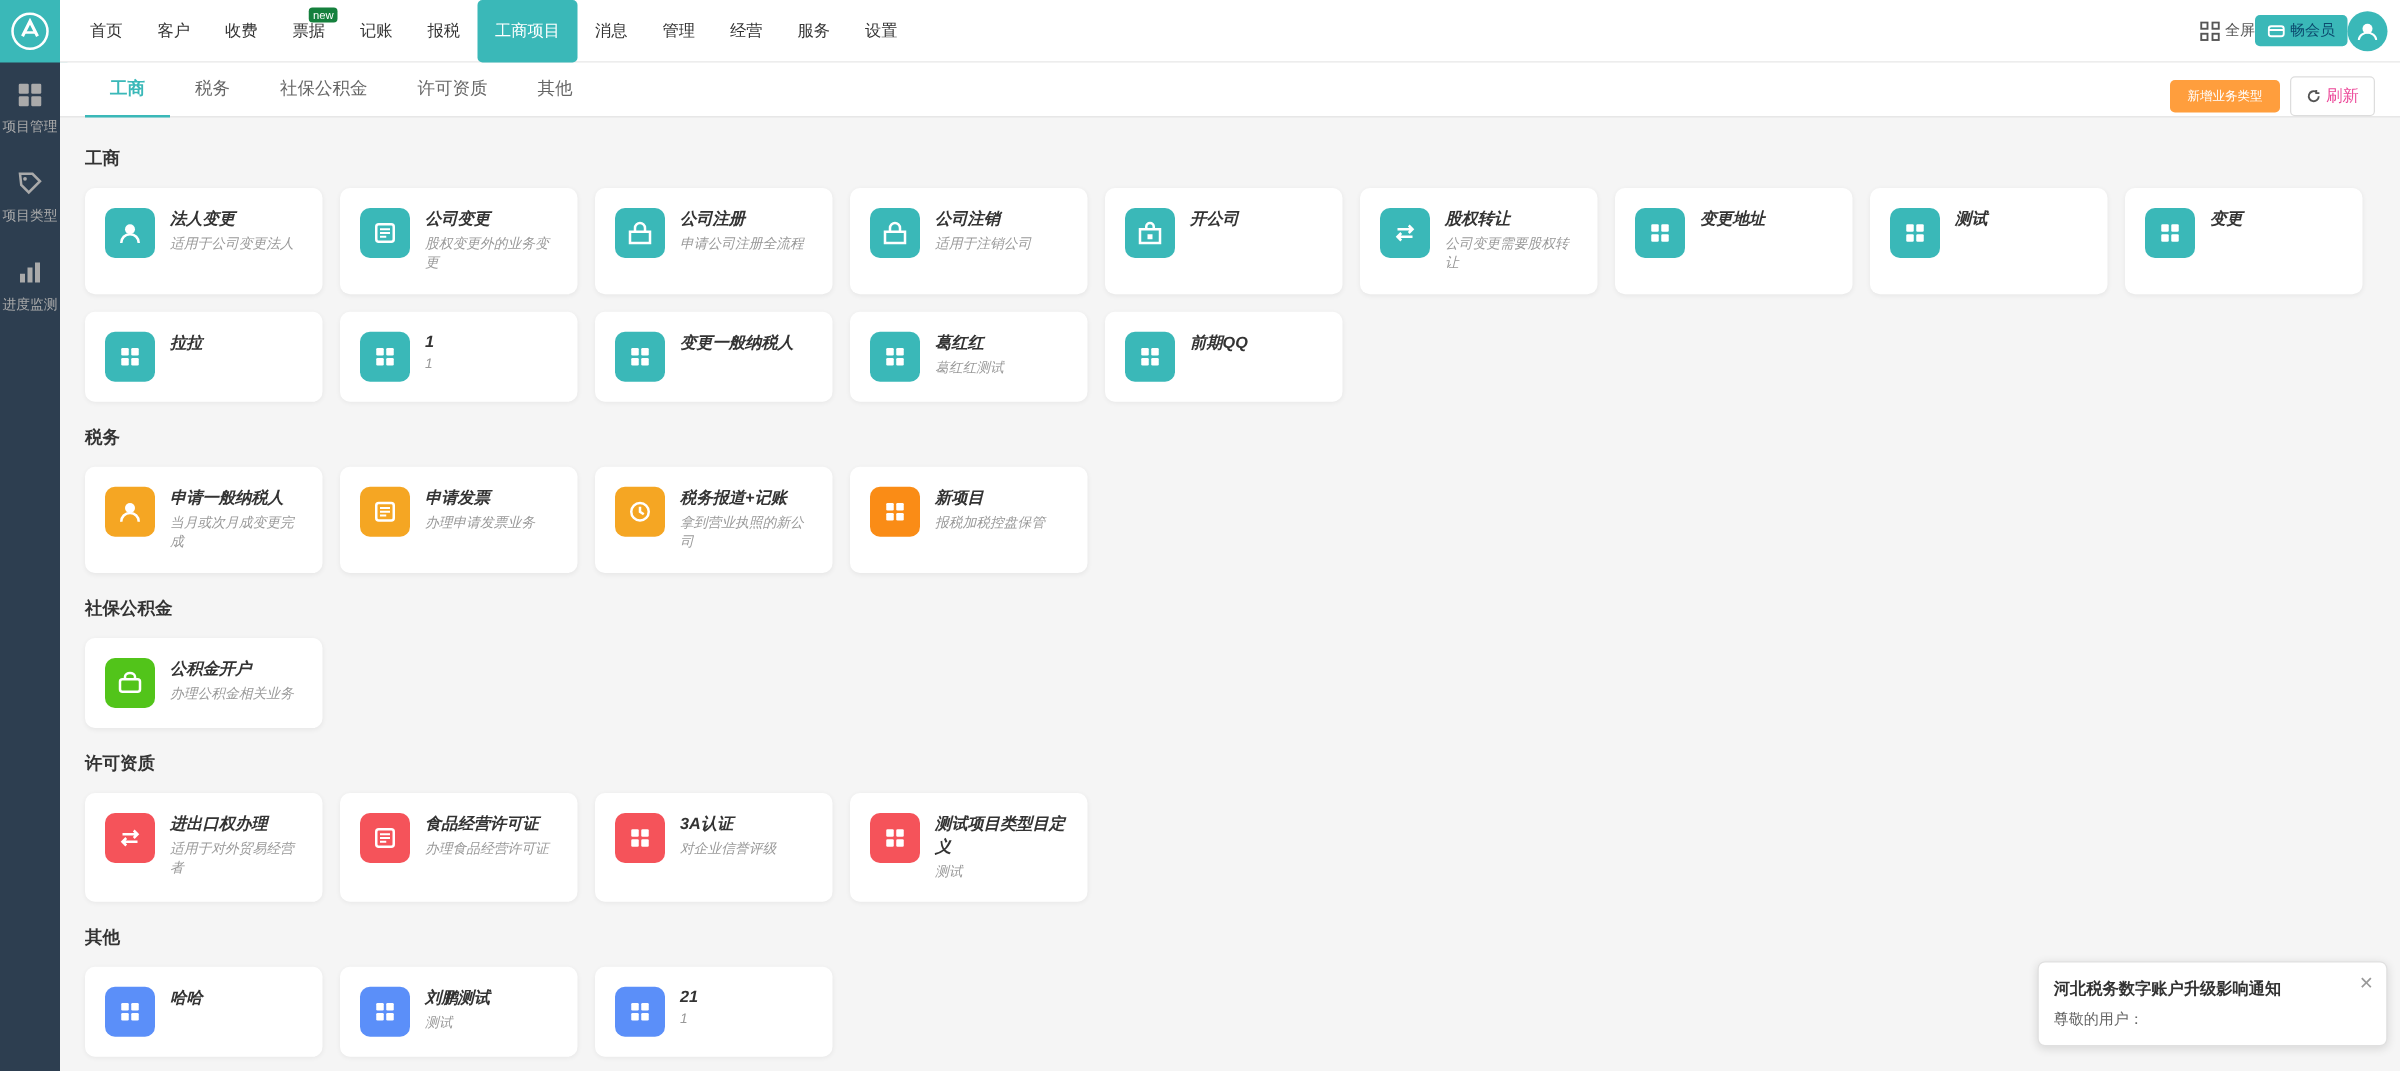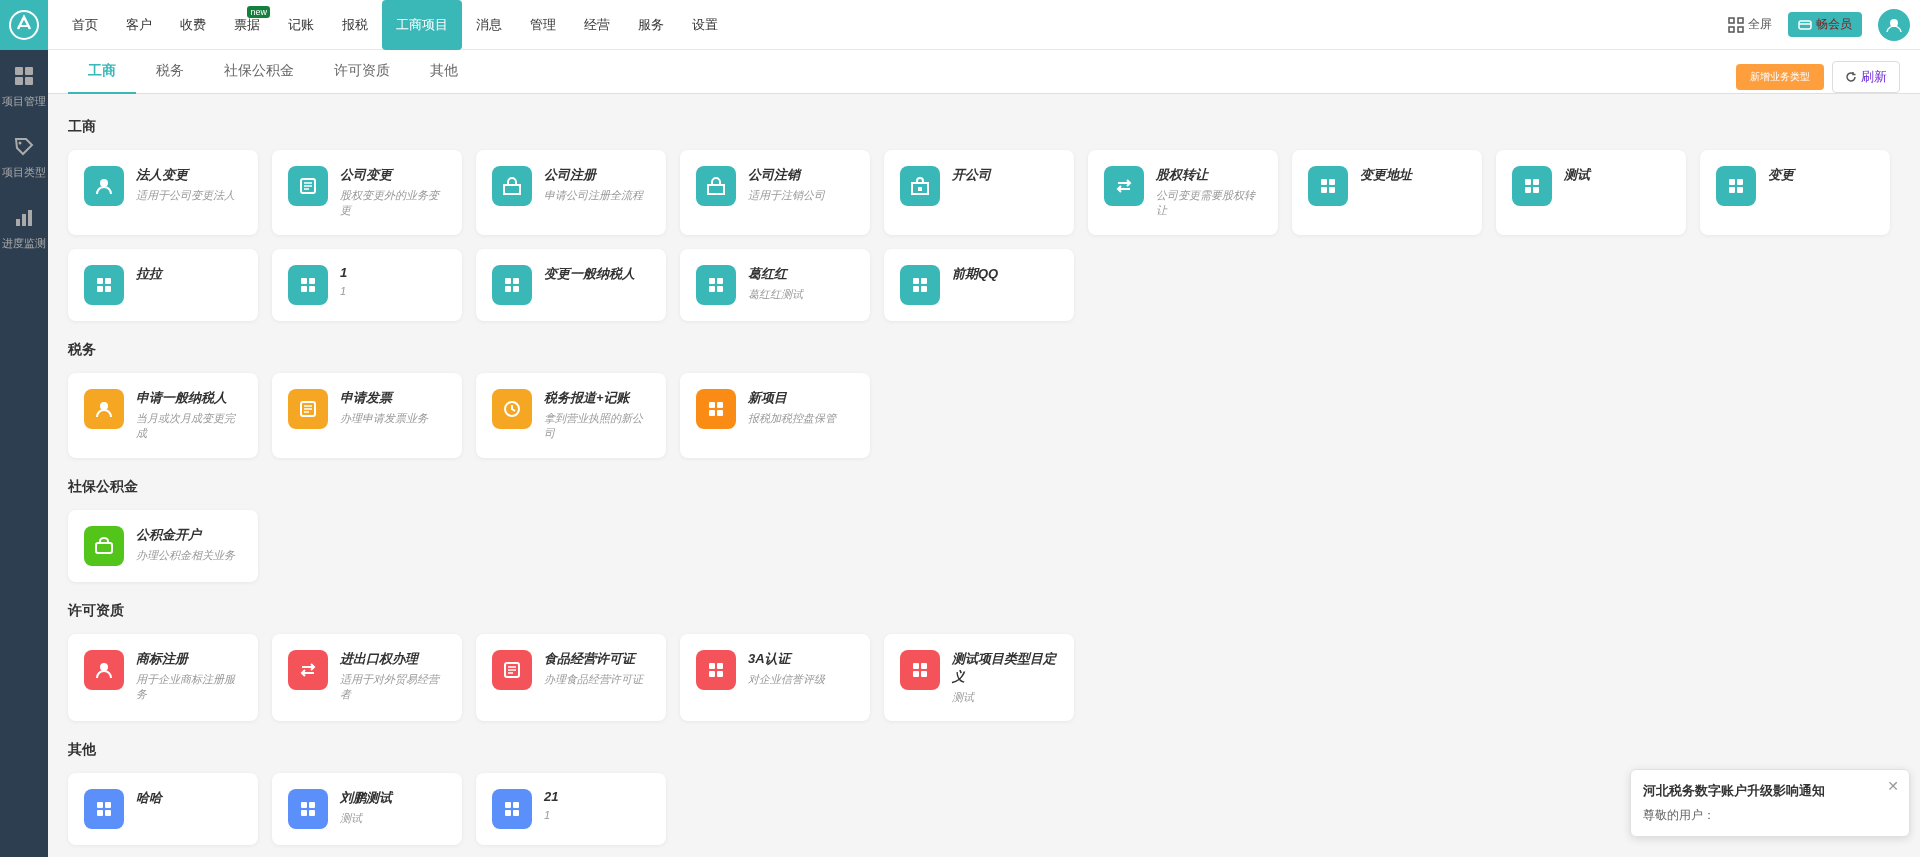--- a/index.html
+++ b/index.html
@@ -84,21 +84,21 @@
       background: #15803d;
       color: #fff;
       font-size: 9px;
       padding: 1px 3px;
       border-radius: 3px;
     }
     .topnav-right {
       margin-left: auto;
       display: flex;
       align-items: center;
-      gap: 16px;
+      gap: 0;
     }
     .topnav-right-item {
       display: flex;
       align-items: center;
       gap: 4px;
       cursor: pointer;
       color: #555;
       font-size: 12px;
     }
     .avatar-circle {
@@ -166,21 +166,21 @@
       background: #ff9e3d;
       color: #fff;
       border: none;
       padding: 6px 14px;
       border-radius: 4px;
       cursor: pointer;
       font-size: 10px;
     }
     .btn-refresh {
       background: #fff;
-      color: #6d28d9;
+      color: #ec4899;
       border: 1px solid #ddd;
       padding: 6px 12px;
       border-radius: 4px;
       cursor: pointer;
       font-size: 13px;
       display: flex;
       align-items: center;
       gap: 4px;
       text-align: center;
     }
@@ -350,21 +350,21 @@
     <div class="topnav-right">
       <div class="topnav-right-item">
         <svg width="16" height="16" viewBox="0 0 16 16" fill="none">
           <rect x="1" y="1" width="5" height="5" stroke="#555" stroke-width="1.5" fill="none"></rect>
           <rect x="10" y="1" width="5" height="5" stroke="#555" stroke-width="1.5" fill="none"></rect>
           <rect x="1" y="10" width="5" height="5" stroke="#555" stroke-width="1.5" fill="none"></rect>
           <rect x="10" y="10" width="5" height="5" stroke="#555" stroke-width="1.5" fill="none"></rect>
         </svg>
         <span>全屏</span>
       </div>
-      <div class="topnav-right-item" style="background:#3ab8b8;color:#7f1d1d;padding:4px 10px;border-radius:4px;font-size:12px;">
+      <div class="topnav-right-item" style="background:#3ab8b8;color:#0c4a6e;padding:4px 10px;border-radius:4px;font-size:12px;">
         <svg width="14" height="14" viewBox="0 0 14 14" fill="none">
           <rect x="1" y="3" width="12" height="8" rx="2" stroke="white" stroke-width="1.5" fill="none"></rect>
           <line x1="1" y1="6" x2="13" y2="6" stroke="white" stroke-width="1.5"></line>
         </svg>
         <span>畅会员</span>
       </div>
       <div class="avatar-circle">
         <svg width="18" height="18" viewBox="0 0 18 18" fill="none">
           <circle cx="9" cy="7" r="4" fill="white"></circle>
           <path d="M2 16 C2 12 7 10 9 10 C11 10 16 12 16 16" stroke="white" stroke-width="1.5" fill="none"></path>
@@ -682,32 +682,20 @@
             </div>
             <div class="card-text">
               <div class="card-title">公积金开户</div>
               <div class="card-desc">办理公积金相关业务</div>
             </div>
           </div>
         </div>
 
         <div class="section-title">许可资质</div>
         <div class="cards-grid">
-          <div class="card">
-            <div class="card-icon" style="background:#f5535a;">
-              <svg width="22" height="22" viewBox="0 0 22 22" fill="none">
-                  <circle cx="11" cy="8" r="4" fill="white"></circle>
-                  <path d="M4 19c0-4 3-7 7-7s7 3 7 7" stroke="white" stroke-width="2" fill="none"></path>
-                </svg>
-            </div>
-            <div class="card-text">
-              <div class="card-title">商标注册</div>
-              <div class="card-desc">用于企业商标注册服务</div>
-            </div>
-          </div>
 
           <div class="card">
             <div class="card-icon" style="background:#f5535a;">
               <svg width="22" height="22" viewBox="0 0 22 22" fill="none">
                   <path d="M5 8 L17 8 M14 5 L17 8 L14 11" stroke="white" stroke-width="2" fill="none"></path>
                   <path d="M17 14 L5 14 M8 11 L5 14 L8 17" stroke="white" stroke-width="2" fill="none"></path>
                 </svg>
             </div>
             <div class="card-text">
               <div class="card-title">进出口权办理</div>

